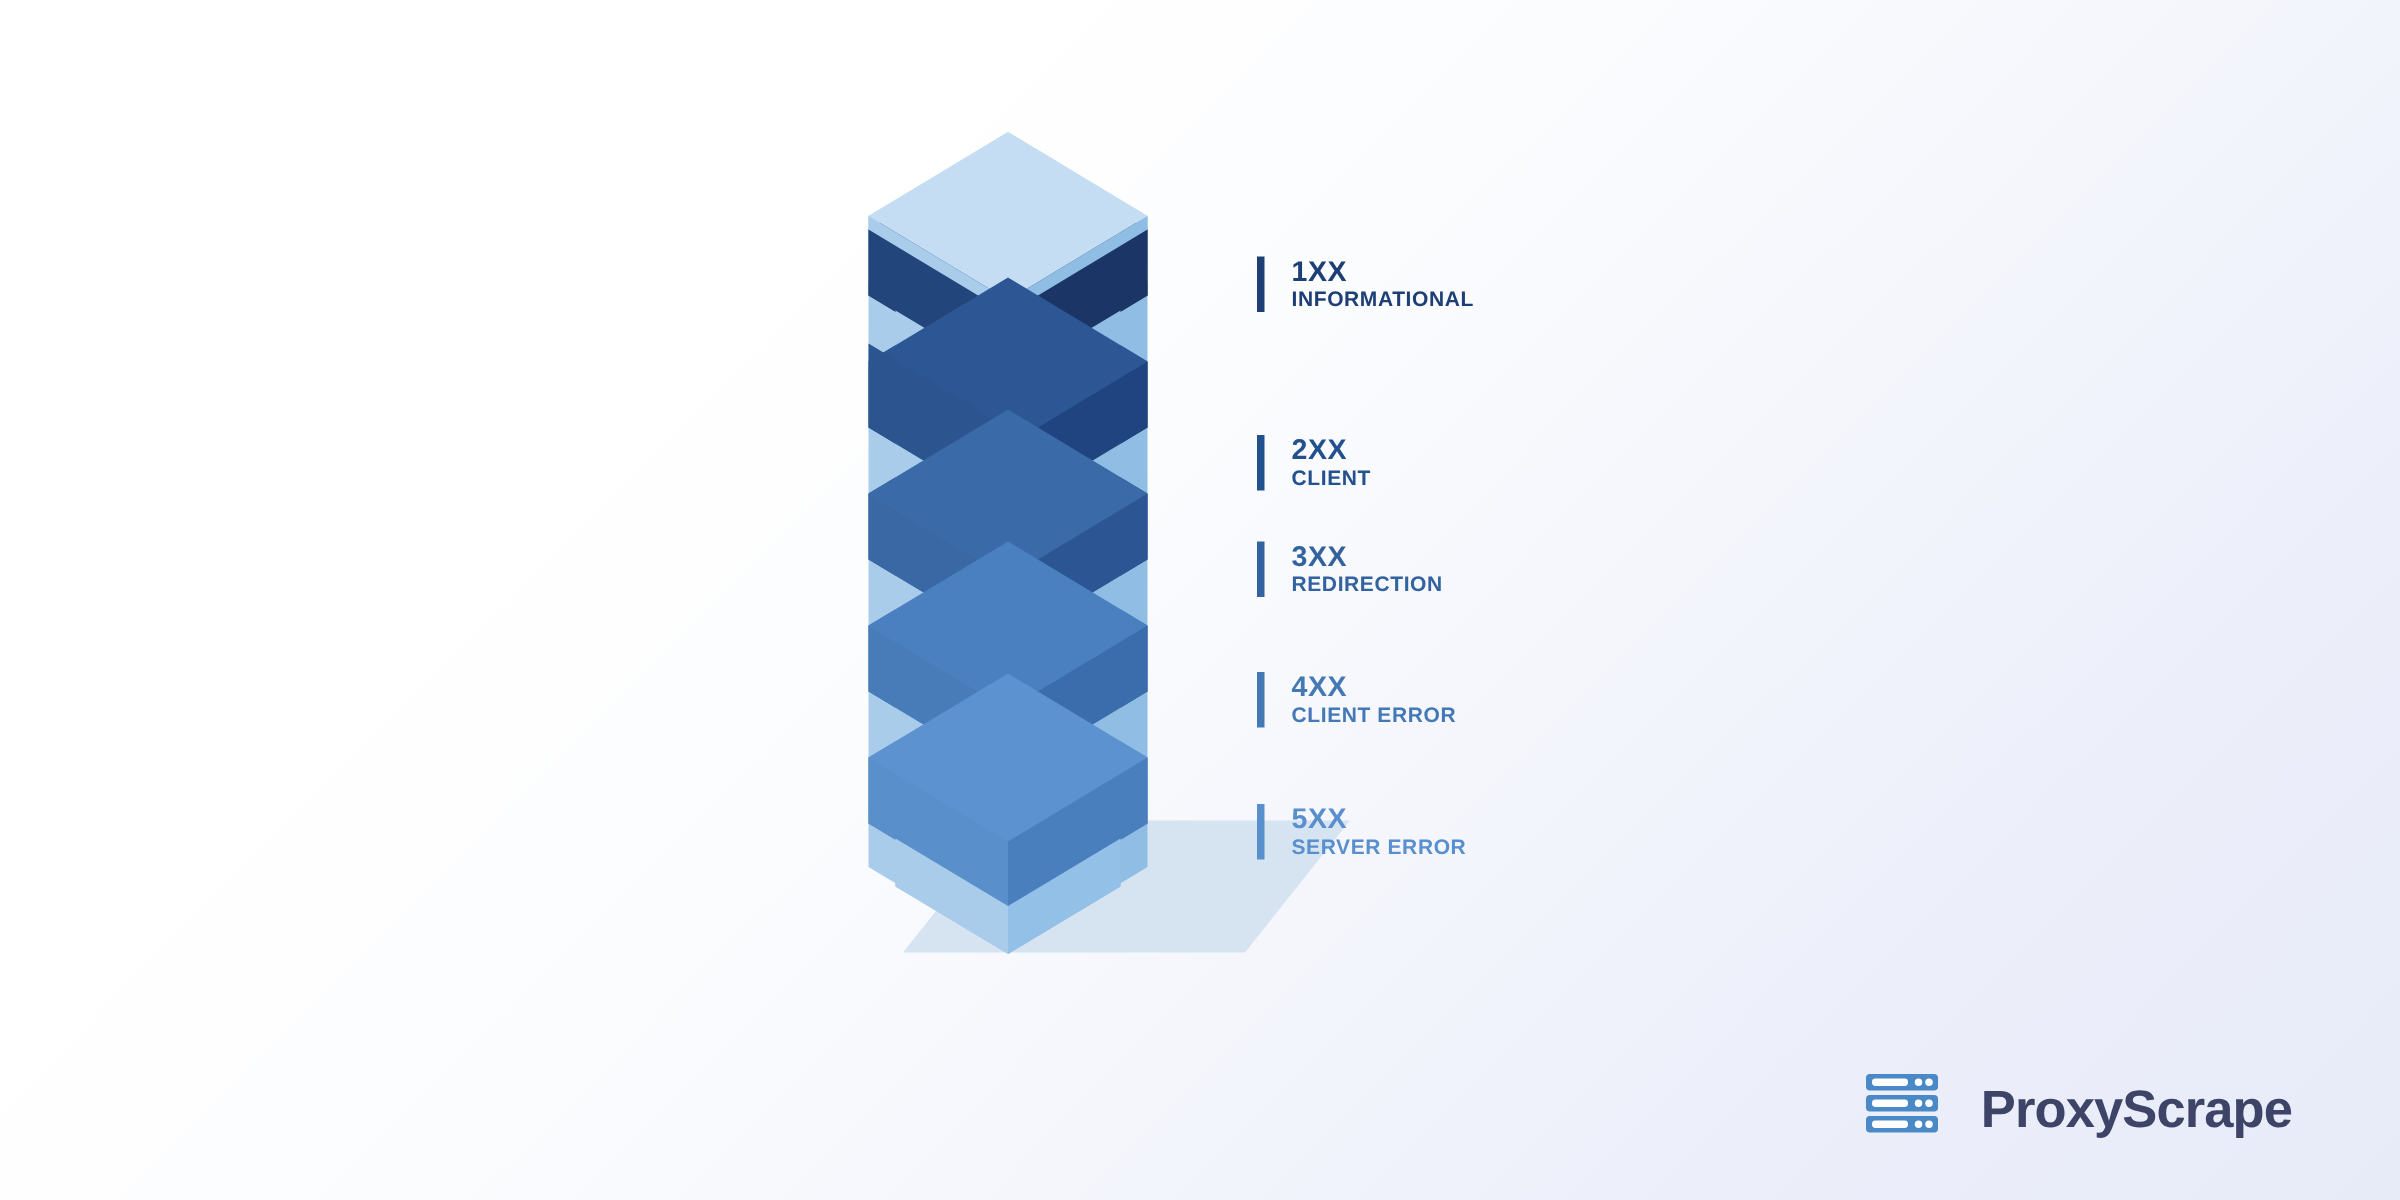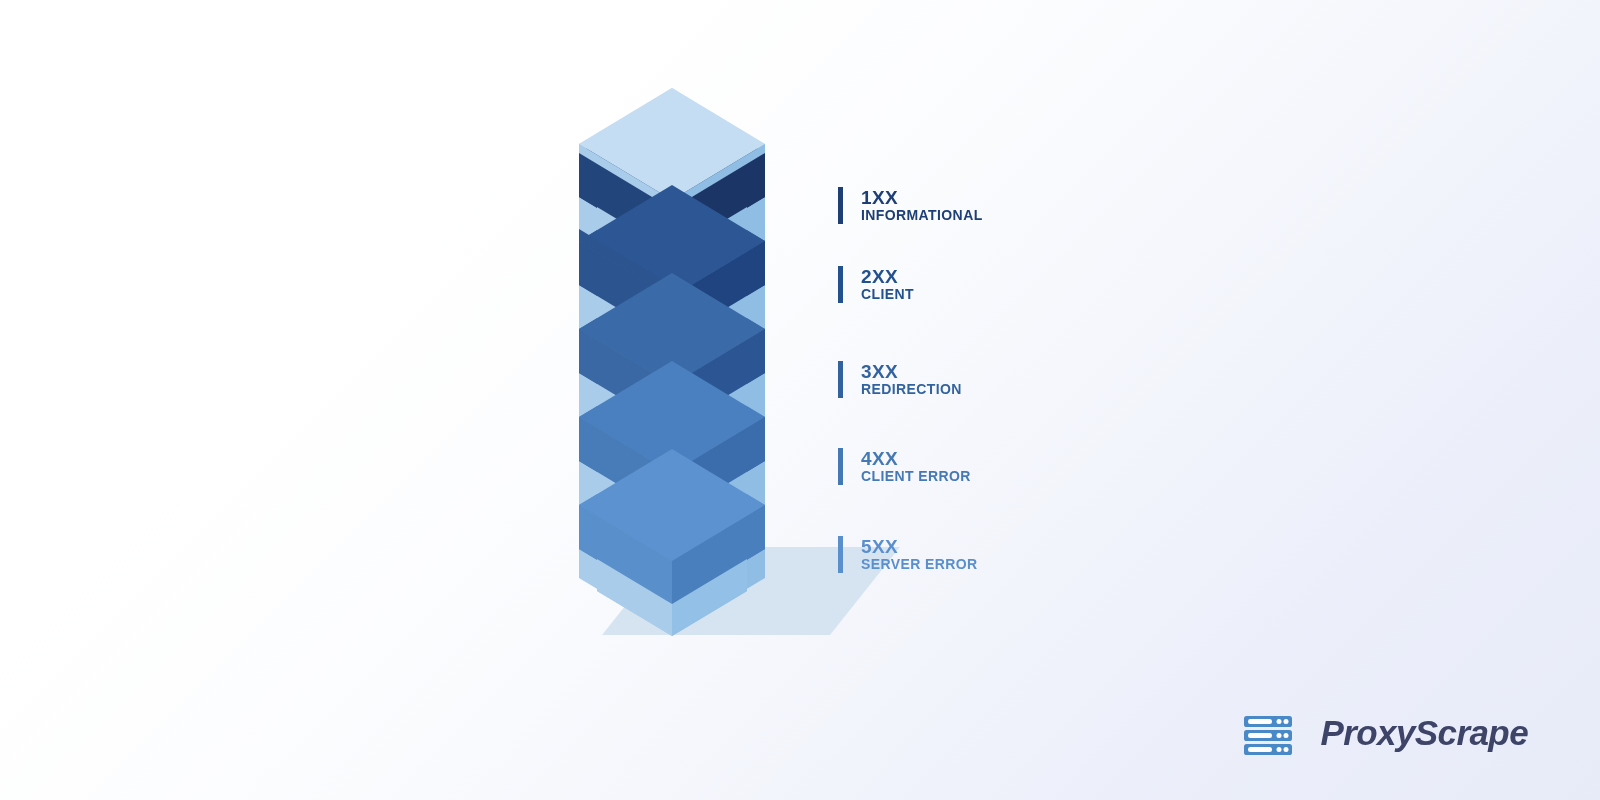--- a/index.html
+++ b/index.html
@@ -73,23 +73,22 @@
     font-weight: bold;
     letter-spacing: 0.4px;
   }
 
   
   #logo {
     position: absolute;
     right: 72px;
     bottom: 43px;
     display: flex;
-    align-items: flex-start;
+    align-items: flex-end;
     gap: 29px;
-    font-style: italic;
   }
   #logo-mark {
     width: 48px;
     height: 42px;
     display: block;
   }
   #logo-text {
     font-size: 35px;
     font-weight: bold;
     color: #3e4468;
@@ -194,29 +193,29 @@
     </g>
 
     <g>
       <polygon points="597,559 672,604 672,636 597,591" fill="#a9cceb"></polygon>
       <polygon points="747,559 747,591 672,636 672,604" fill="#93c0e6"></polygon>
     </g>
   </svg>
 
   <div id="legend">
 
-    <div class="legend-item" style="top:187px;">
+    <div class="legend-item" style="top:171px;">
       <span class="legend-bar" style="background:#1e3f76;"></span>
       <span class="legend-text" style="color:#1e3f76;">
         <span class="legend-code">1XX</span>
         <span class="legend-name">INFORMATIONAL</span>
       </span>
     </div>
 
-    <div class="legend-item" style="top:266px;">
+    <div class="legend-item" style="top:290px;">
       <span class="legend-bar" style="background:#23518d;"></span>
       <span class="legend-text" style="color:#23518d;">
         <span class="legend-code">2XX</span>
         <span class="legend-name">CLIENT</span>
       </span>
     </div>
 
     <div class="legend-item" style="top:361px;justify-content:flex-end;">
       <span class="legend-bar" style="background:#33639f;"></span>
       <span class="legend-text" style="color:#33639f;">

